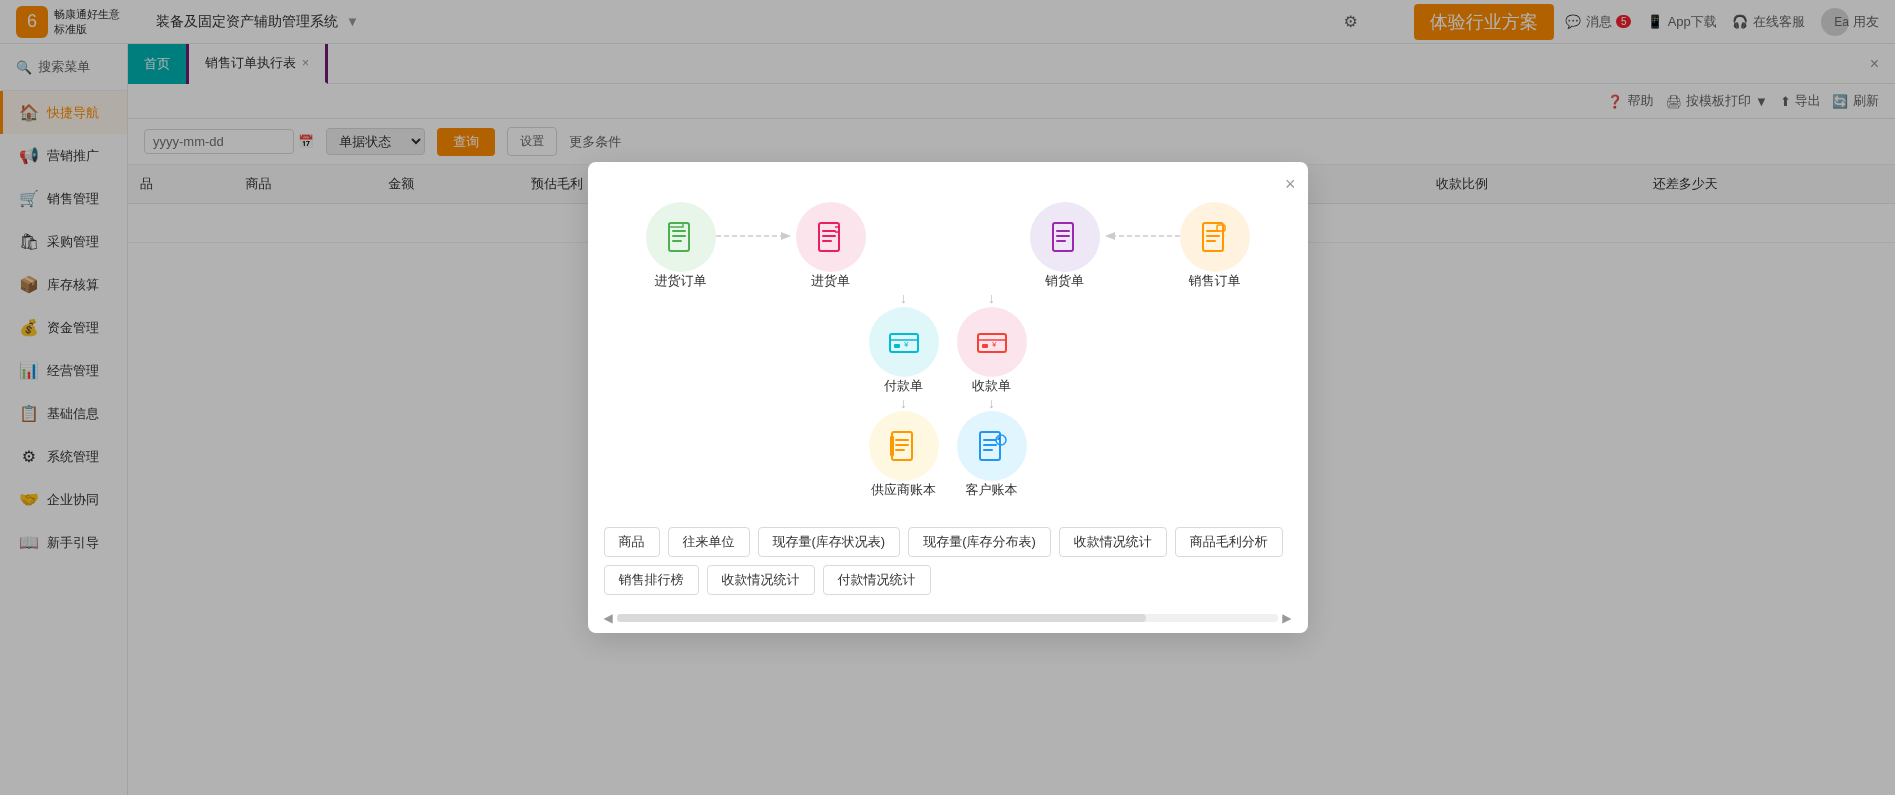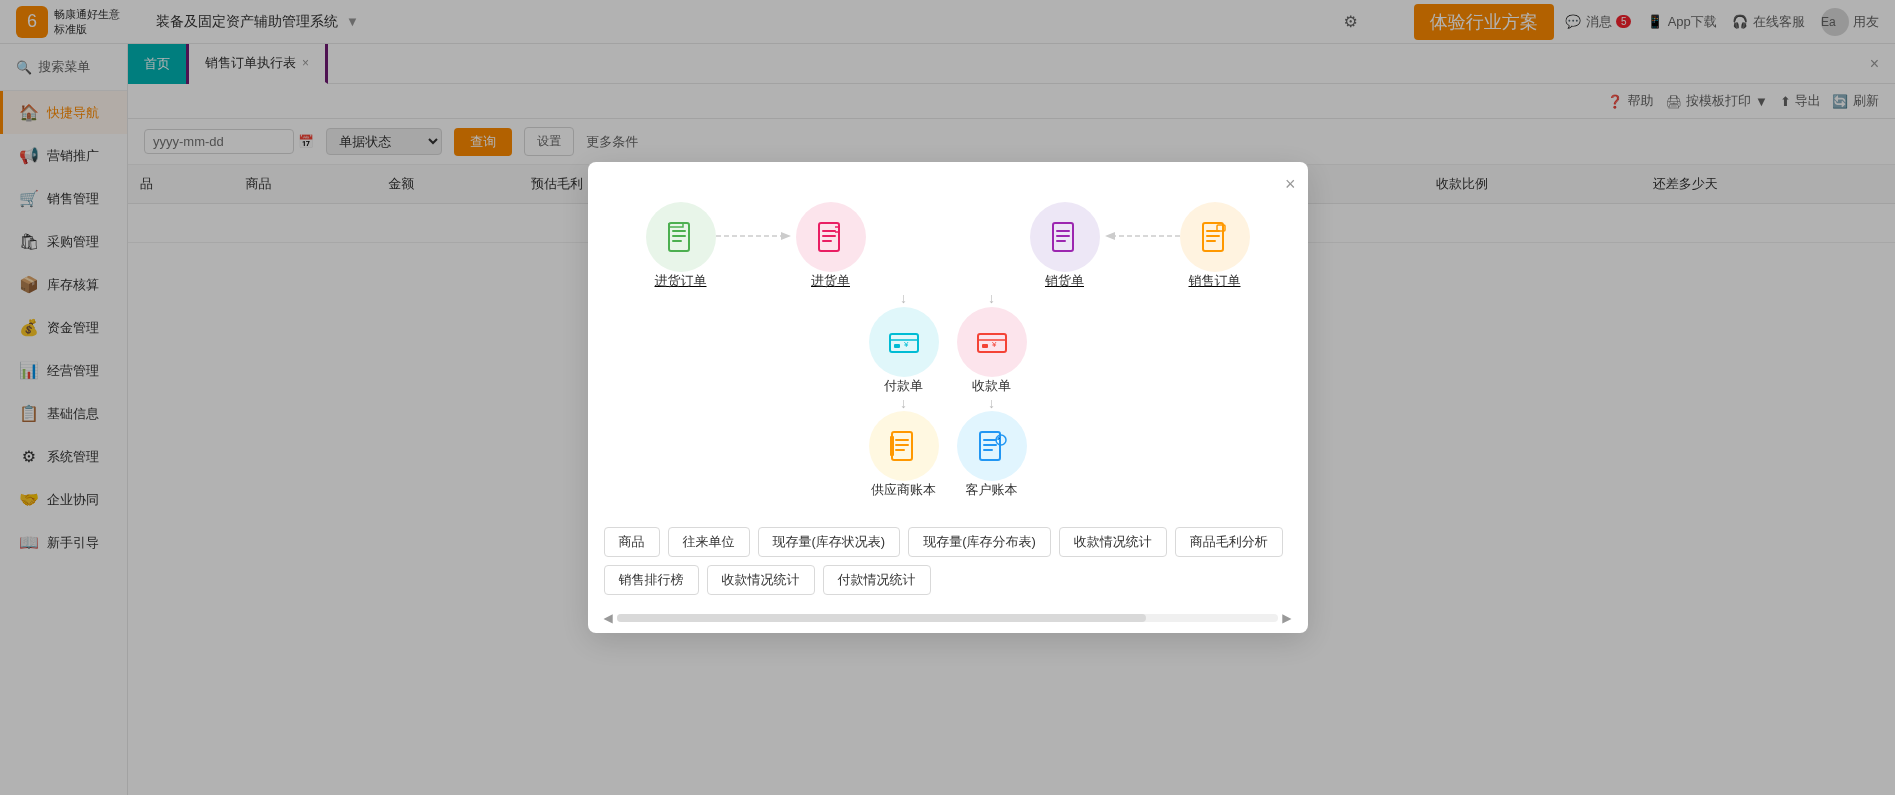--- a/index.html
+++ b/index.html
@@ -17,21 +17,21 @@
     .logo-icon { width: 32px; height: 32px; background: #ff8c00; border-radius: 6px; display: flex; align-items: center; justify-content: center; color: white; font-size: 18px; }
     .logo-text { font-size: 11px; color: #333; line-height: 1.3; }
     .system-title { display: flex; align-items: center; gap: 8px; flex: 1; }
     .system-name { font-size: 14px; color: #333; font-weight: 500; }
     .system-dropdown { color: #999; cursor: pointer; }
     .settings-icon { color: #666; cursor: pointer; font-size: 16px; }
     .trial-btn { background: #ff8c00; color: white; border: none; padding: 6px 16px; border-radius: 4px; cursor: pointer; font-size: 18px; margin-left: 44px; }
     .top-right { margin-left: auto; display: flex; align-items: center; gap: 16px; }
     .top-right-item { display: flex; align-items: center; gap: 4px; color: #666; cursor: pointer; font-size: 13px; }
     .badge { background: #f5222d; color: white; border-radius: 10px; font-size: 10px; padding: 1px 5px; }
-    .user-avatar { width: 28px; height: 28px; background: #d9d9d9; border-radius: 50%; display: flex; align-items: center; justify-content: flex-start; font-size: 12px; color: #666; }
+    .user-avatar { width: 28px; height: 28px; background: #d9d9d9; border-radius: 50%; display: flex; align-items: center; justify-content: flex-end; font-size: 12px; color: #666; }
 
     
     .sidebar-search { padding: 8px; border-bottom: 1px solid #f0f0f0; }
     .sidebar-search-item { display: flex; align-items: center; gap: 6px; color: #666; font-size: 13px; padding: 6px 8px; cursor: pointer; }
     .sidebar-nav { flex: 1; overflow-y: auto; }
     .sidebar-item { display: flex; align-items: center; gap: 8px; padding: 12px 16px; cursor: pointer; color: #333; font-size: 13px; border-left: 3px solid transparent; }
     .sidebar-item.active { background: #fff7f0; border-left-color: #ff8c00; color: #ff8c00; }
     .sidebar-item-icon { font-size: 16px; width: 20px; text-align: center; }
 
     
@@ -43,21 +43,21 @@
     .tab-close-main { margin-left: auto; margin-right: 8px; color: #999; font-size: 16px; cursor: pointer; padding: 0 8px; }
 
     
     .content-header { background: #fff; padding: 8px 16px; display: flex; align-items: center; justify-content: flex-end; gap: 12px; border-bottom: 1px solid #e8e8e8; flex-shrink: 0; }
     .header-action { display: flex; align-items: center; gap: 4px; color: #666; cursor: pointer; font-size: 13px; }
 
     
     .filter-bar { background: #fff; padding: 8px 16px; display: flex; align-items: center; gap: 12px; flex-wrap: wrap; flex-shrink: 0; border-bottom: 1px solid #f0f0f0; }
     .filter-item { display: flex; align-items: center; gap: 4px; }
     .filter-input { border: 1px solid #d9d9d9; border-radius: 4px; padding: 4px 8px; font-size: 13px; color: #ccc; width: 150px; }
-    .filter-select { border: 1px solid #d9d9d9; border-radius: 4px; padding: 4px 8px; font-size: 13px; color: #333; width: 116px; }
+    .filter-select { border: 1px solid #d9d9d9; border-radius: 4px; padding: 4px 8px; font-size: 13px; color: #333; width: 99px; }
     .query-btn { background: #ff8c00; color: white; border: none; padding: 5px 16px; border-radius: 4px; cursor: pointer; font-size: 13px; }
     .set-btn { background: #fff; color: #666; border: 1px solid #d9d9d9; padding: 5px 12px; border-radius: 4px; cursor: pointer; font-size: 12px; }
     .more-filter { color: #666; cursor: pointer; font-size: 13px; }
 
     
     .table-wrapper { flex: 1; background: #fff; overflow: auto; margin: 0; }
     .data-table { width: 100%; border-collapse: collapse; font-size: 13px; }
     .data-table th { background: #fafafa; padding: 10px 12px; text-align: left; color: #333; font-weight: 500; border-bottom: 1px solid #e8e8e8; white-space: nowrap; }
     .data-table td { padding: 10px 12px; border-bottom: 1px solid #f0f0f0; color: #333; }
     .empty-state { text-align: center; color: #999; padding: 60px; font-size: 14px; }
@@ -269,21 +269,21 @@
     </div>
   </div>
 </div>
 
 <div class="modal-overlay">
   <div class="modal">
     <span class="modal-close">×</span>
 
     <div class="modal-body">
 
-      <div style="display:flex; align-items:flex-start; justify-content: space-around; padding: 16px 0 0; text-decoration: underline;">
+      <div style="display:flex; align-items:flex-start; justify-content: space-around; padding: 16px 0 0;">
 
         <div style="display:flex; align-items:center; gap:0;">
           <div class="flow-col">
             <div class="flow-circle green" style="font-size:32px;">
               <svg width="36" height="36" viewBox="0 0 36 36">
                   <rect x="6" y="4" width="20" height="28" rx="2" fill="none" stroke="#4caf50" stroke-width="2"></rect>
                   <path d="M10 12h12M10 17h12M10 22h8" stroke="#4caf50" stroke-width="2" stroke-linecap="round"></path>
                   <path d="M20 4v4H6V4" stroke="#4caf50" stroke-width="1.5" fill="none"></path>
                 </svg>
             </div>

